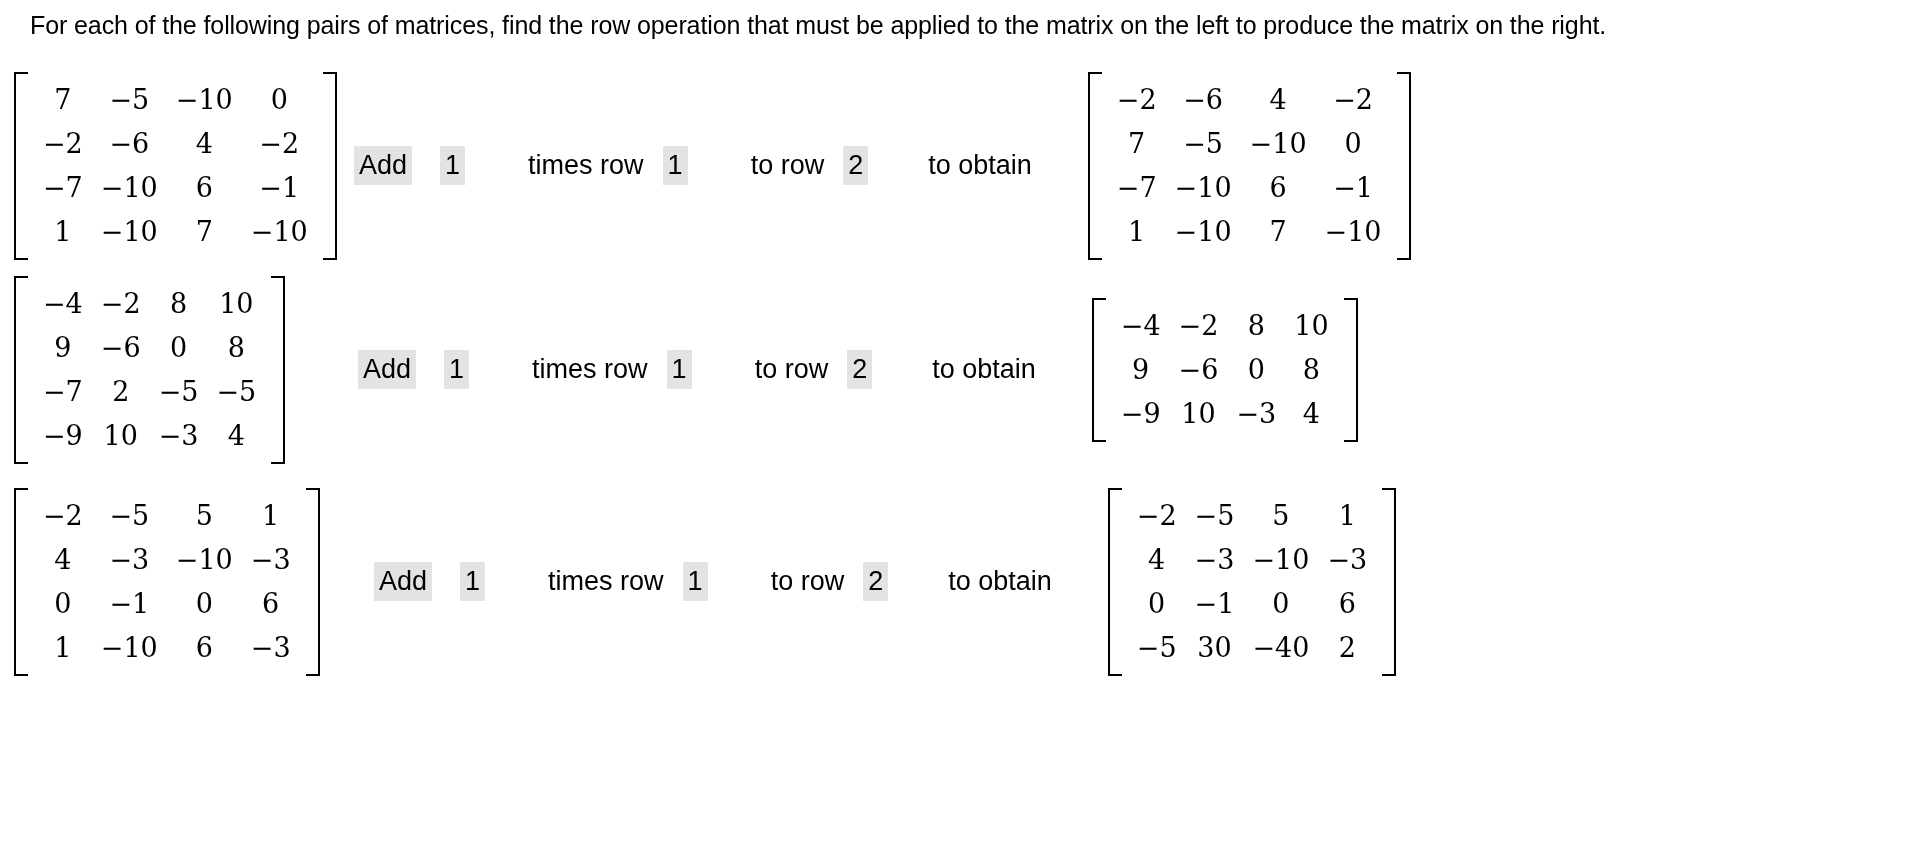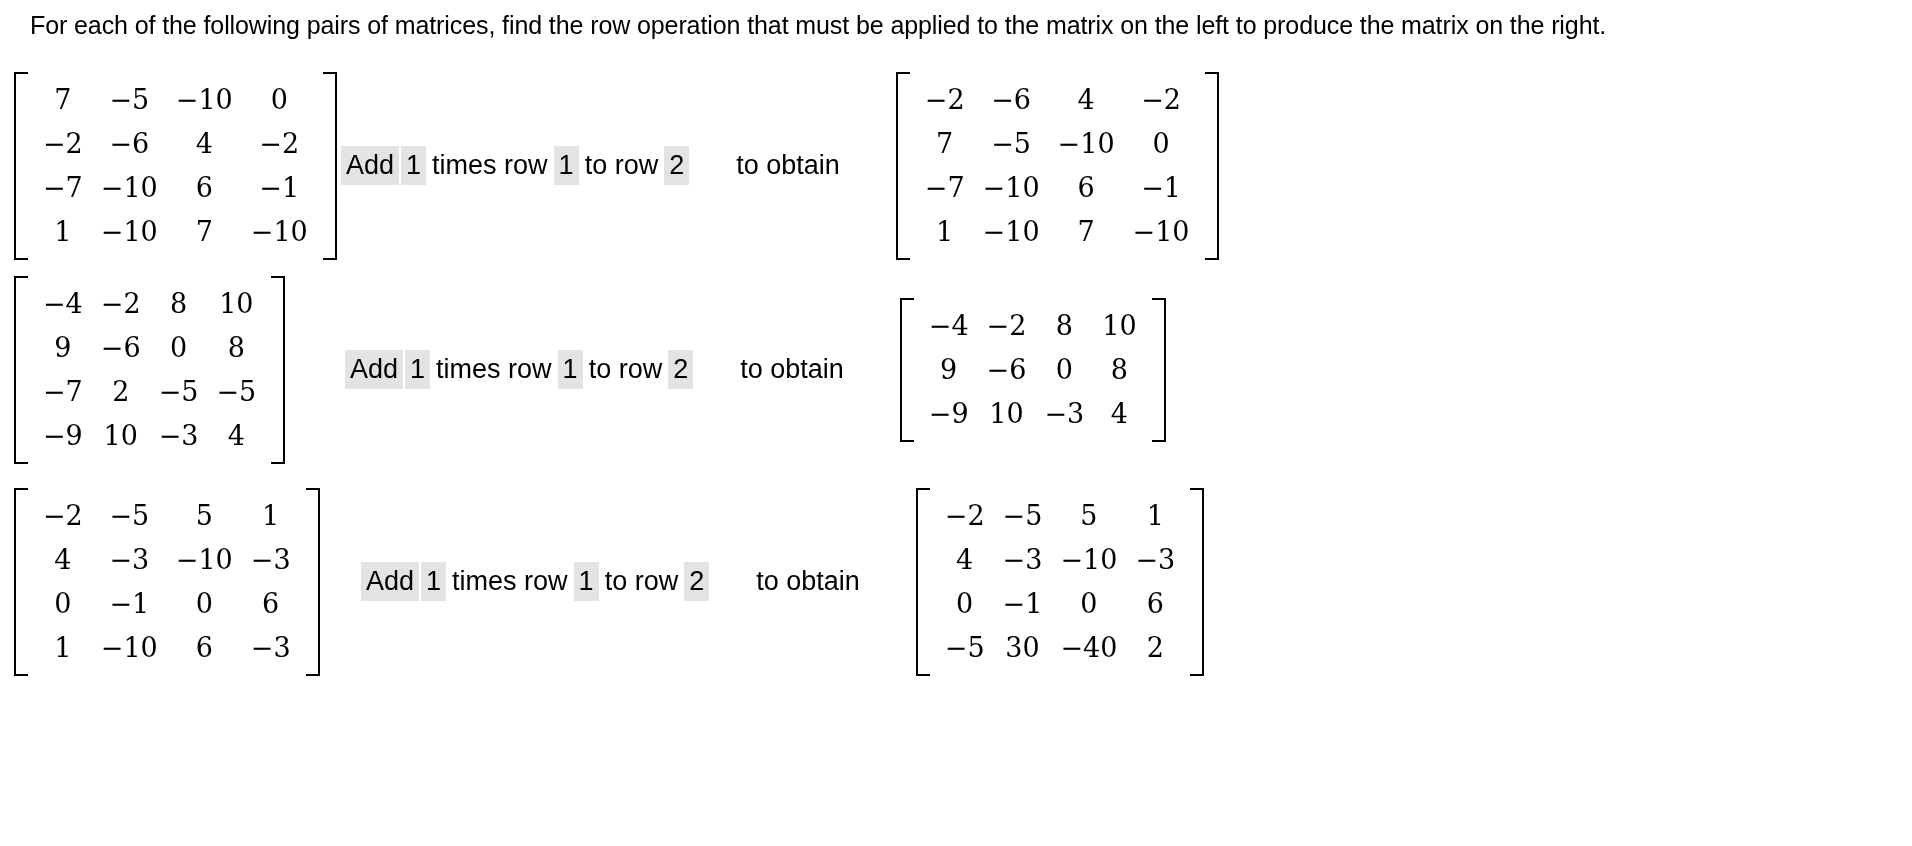--- a/index.html
+++ b/index.html
@@ -103,27 +103,28 @@
     flex-direction: row;
     align-items: baseline;
     font-family: "Liberation Sans", sans-serif;
     font-size: 27px;
     line-height: 34px;
     white-space: nowrap;
   }
   .op-field {
     background: #e3e3e3;
     padding: 2px 5px 3px 5px;
-    margin: 0 1px;
+    margin: 0 14px;
     cursor: pointer;
     display: inline-block;
   }
   .op-text {
     padding: 0 5px;
     display: inline-block;
+    margin-left: 44px;
   }
   .to-obtain {
     font-family: "Liberation Sans", sans-serif;
     font-size: 27px;
     white-space: nowrap;
     padding: 0 6px;
   }
 </style>
 </head>
 <body>

